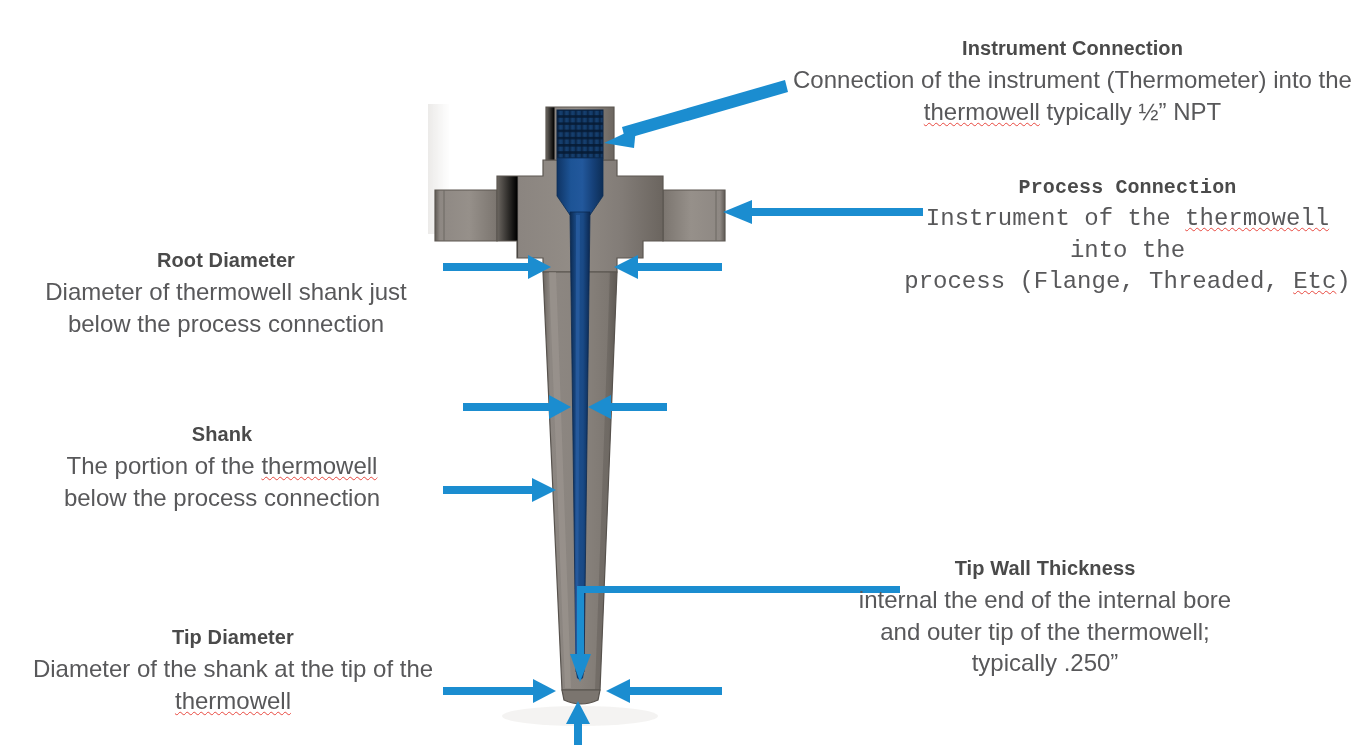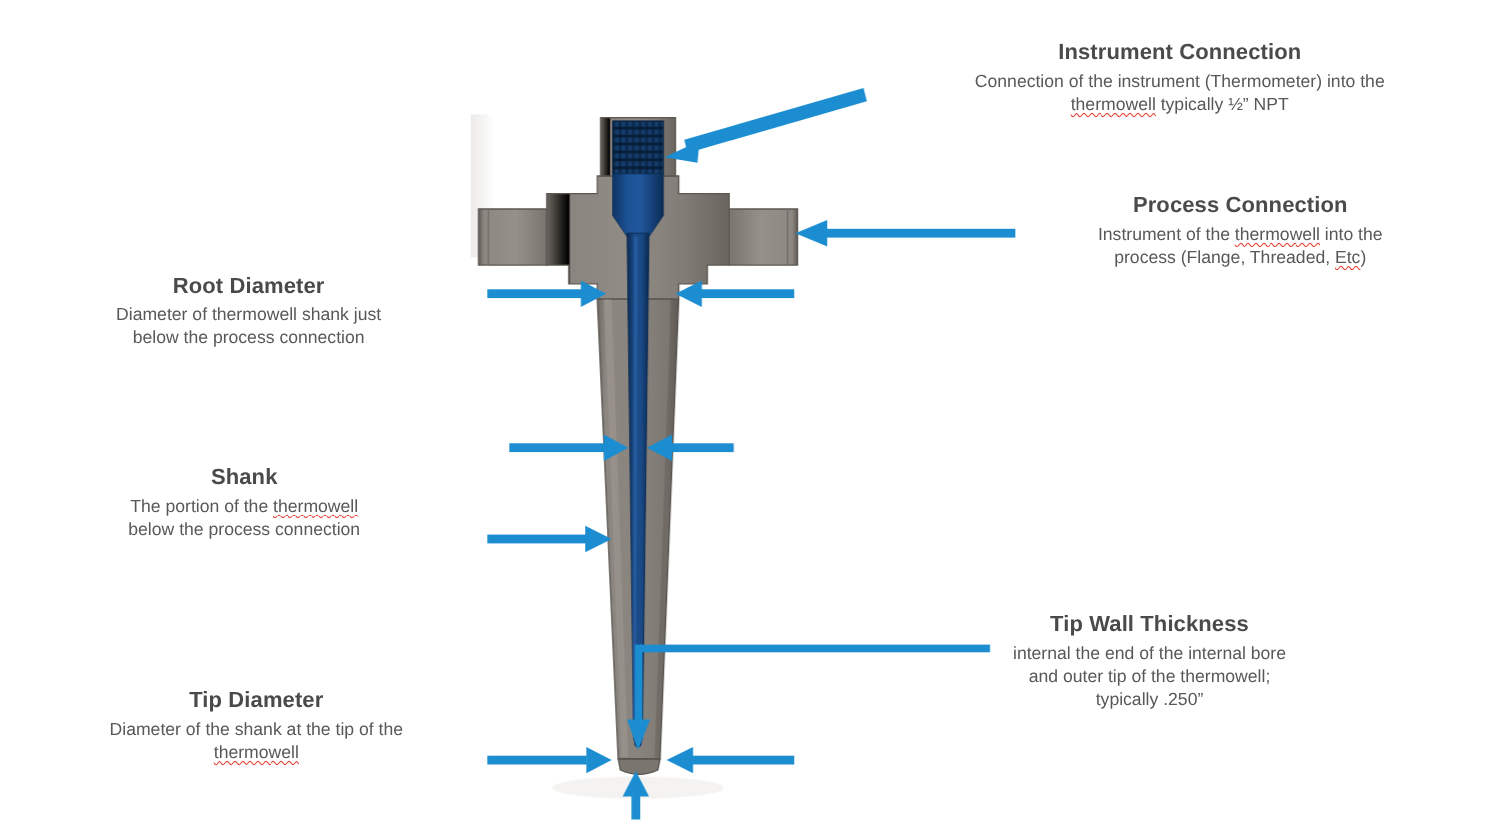--- a/index.html
+++ b/index.html
@@ -12,34 +12,34 @@
     -webkit-font-smoothing:antialiased;
   }
   #stage{position:absolute;inset:0;}
 
   .callout{position:absolute;text-align:center;}
   .callout .title{
     font-size:20px;font-weight:bold;color:#4a4a4a;
     line-height:1.25;margin-bottom:3px;letter-spacing:.1px;
   }
   .callout .body{
-    font-size:16px;color:#58585a;line-height:1.32;font-weight:400;
+    font-size:24px;color:#58585a;line-height:1.32;font-weight:400;
   }
   
   .sp{
     text-decoration:underline;
     text-decoration-color:#e8483f;
     text-decoration-style:wavy;
     text-decoration-thickness:1px;
     text-underline-offset:2px;
   }
 
   
   #c-instrument{left:790px;top:36px;width:565px;}
-  #c-process  {left:900px;top:175px;width:455px;}
+  #c-process  {left:900px;top:175px;width:455px;font-family:Liberation Mono, monospace;}
   #c-bore     {left:668px;top:389px;width:330px;}
   #c-tipwall  {left:830px;top:556px;width:430px;}
   #c-root     {left:10px;top:248px;width:432px;}
   #c-shank    {left:22px;top:422px;width:400px;}
   #c-tipdia   {left:8px;top:625px;width:450px;}
 
   svg{position:absolute;left:0;top:0;}
 </style>
 </head>
 <body>

